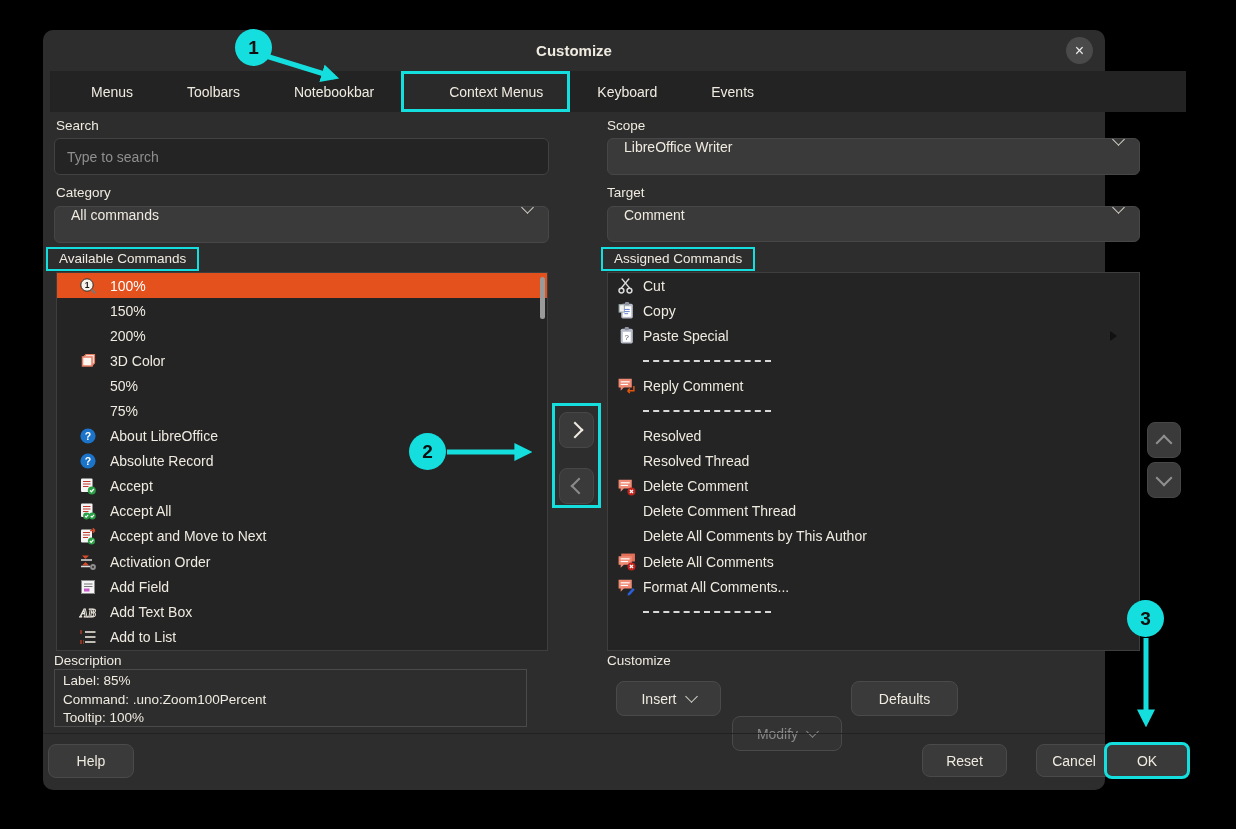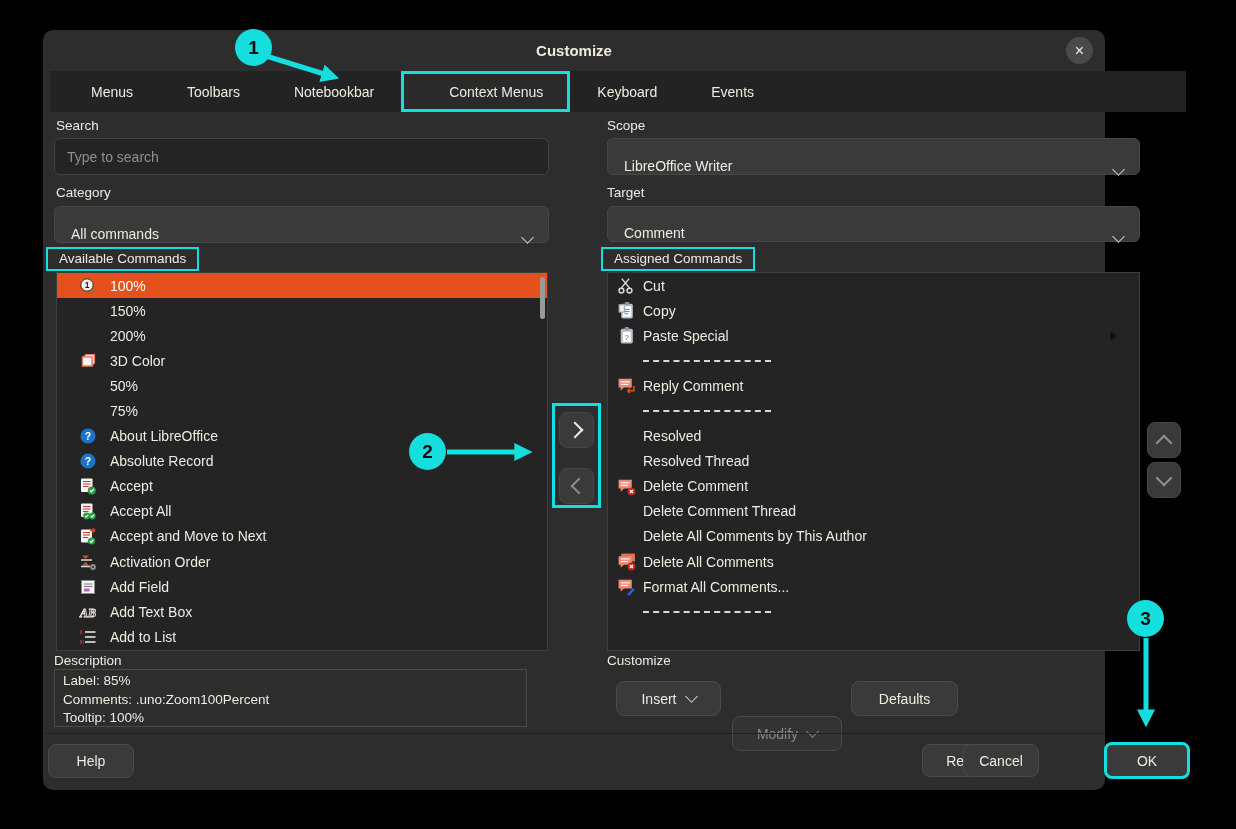--- a/index.html
+++ b/index.html
@@ -24,21 +24,21 @@
   .tab.selected{background:#2a2a2a;padding-left:48px;}
   .tab.hl{box-shadow:inset 0 0 0 3px var(--cyan);}
   
   .flabel{position:absolute;color:var(--txt);font-size:13.5px;}
   .text-input{position:absolute;background:var(--fieldbg);border:1px solid var(--fieldbr);
               border-radius:6px;box-sizing:border-box;color:var(--txt);font-size:14px;padding:0 12px;
               outline:none;font-family:inherit;}
   .text-input::placeholder{color:var(--muted);}
   .select{position:absolute;background:var(--btnbg);border:1px solid #474747;border-radius:6px;
           box-sizing:border-box;color:var(--txt);font-size:14px;padding:0 16px;display:flex;
-          align-items:flex-end;justify-content:space-between;cursor:pointer;}
+          align-items:flex-start;justify-content:space-between;cursor:pointer;}
   .chev{width:8px;height:8px;border-right:1.7px solid #d8d4ca;border-bottom:1.7px solid #d8d4ca;
         transform:rotate(45deg);margin-top:-4px;flex:0 0 auto;}
   .chev.gray{border-color:#8a8a8a;}
   .hl-label{position:absolute;border:2px solid var(--cyan);color:var(--txt);font-size:13.5px;
             padding:2px 11px 3px;background:var(--dlg);}
   
   .listbox{position:absolute;background:#242424;border:1px solid #3e3e3e;box-sizing:border-box;
            overflow:hidden;}
   .lrow{height:25.1px;display:flex;align-items:center;color:var(--txt);font-size:14px;cursor:default;}
   .lrow.selected{background:var(--orange);color:#fff;}
@@ -262,21 +262,21 @@
               <line x1="6" y1="9" x2="16.5" y2="9" stroke="#e8e4da" stroke-width="1.6"></line>
               <line x1="6" y1="14" x2="16.5" y2="14" stroke="#e8e4da" stroke-width="1.6"></line>
             </svg>
           </span>
           <span>Add to List</span>
         </div>
       </div>
     <div class="flabel" style="left:11px;top:623px">Description</div>
     <div class="desc-box" style="left:11px;top:639px;width:473px;height:58px">
       <div>Label: 85%</div>
-      <div>Comments: .uno:Zoom100Percent</div>
+      <div>Command: .uno:Zoom100Percent</div>
       <div>Tooltip: 100%</div>
     </div>
 
     <div class="move-box"></div>
     <div class="sq-btn" style="left:516px;top:382px">
       <span class="chev-r"></span>
     </div>
     <div class="sq-btn" style="left:516px;top:438px">
       <span class="chev-l"></span>
     </div>
@@ -427,21 +427,21 @@
       <span>Defaults</span>
     </div>
 
     <div class="footer-line"></div>
     <div class="btn" style="left:5px;top:714px;width:86px;height:34px">
       <span>Help</span>
     </div>
     <div class="btn" style="left:879px;top:714px;width:85px;height:33px">
       <span>Reset</span>
     </div>
-    <div class="btn" style="left:920px;top:714px;width:76px;height:33px">
+    <div class="btn" style="left:993px;top:714px;width:76px;height:33px">
       <span>Cancel</span>
     </div>
     <div class="btn ok-hl" style="left:1061px;top:712px;width:86px;height:37px">
       <span>OK</span>
     </div>
   </div>
 
   <svg class="overlay">
     <defs>
       <marker id="ah" viewBox="0 0 10 10" refX="7" refY="5" markerWidth="3.6" markerHeight="3.6" orient="auto">

